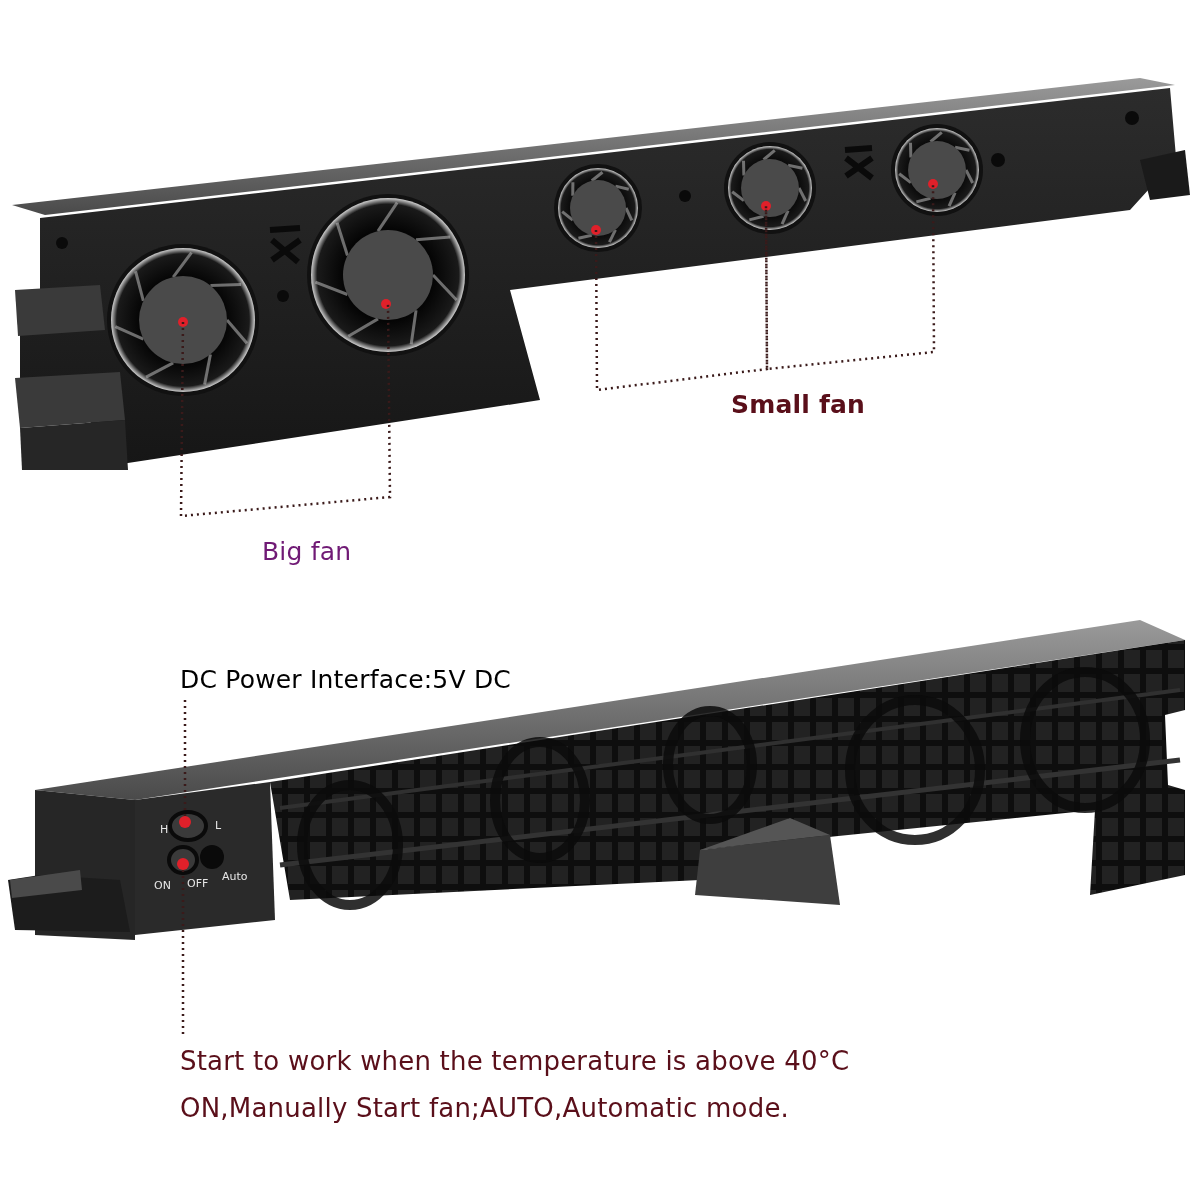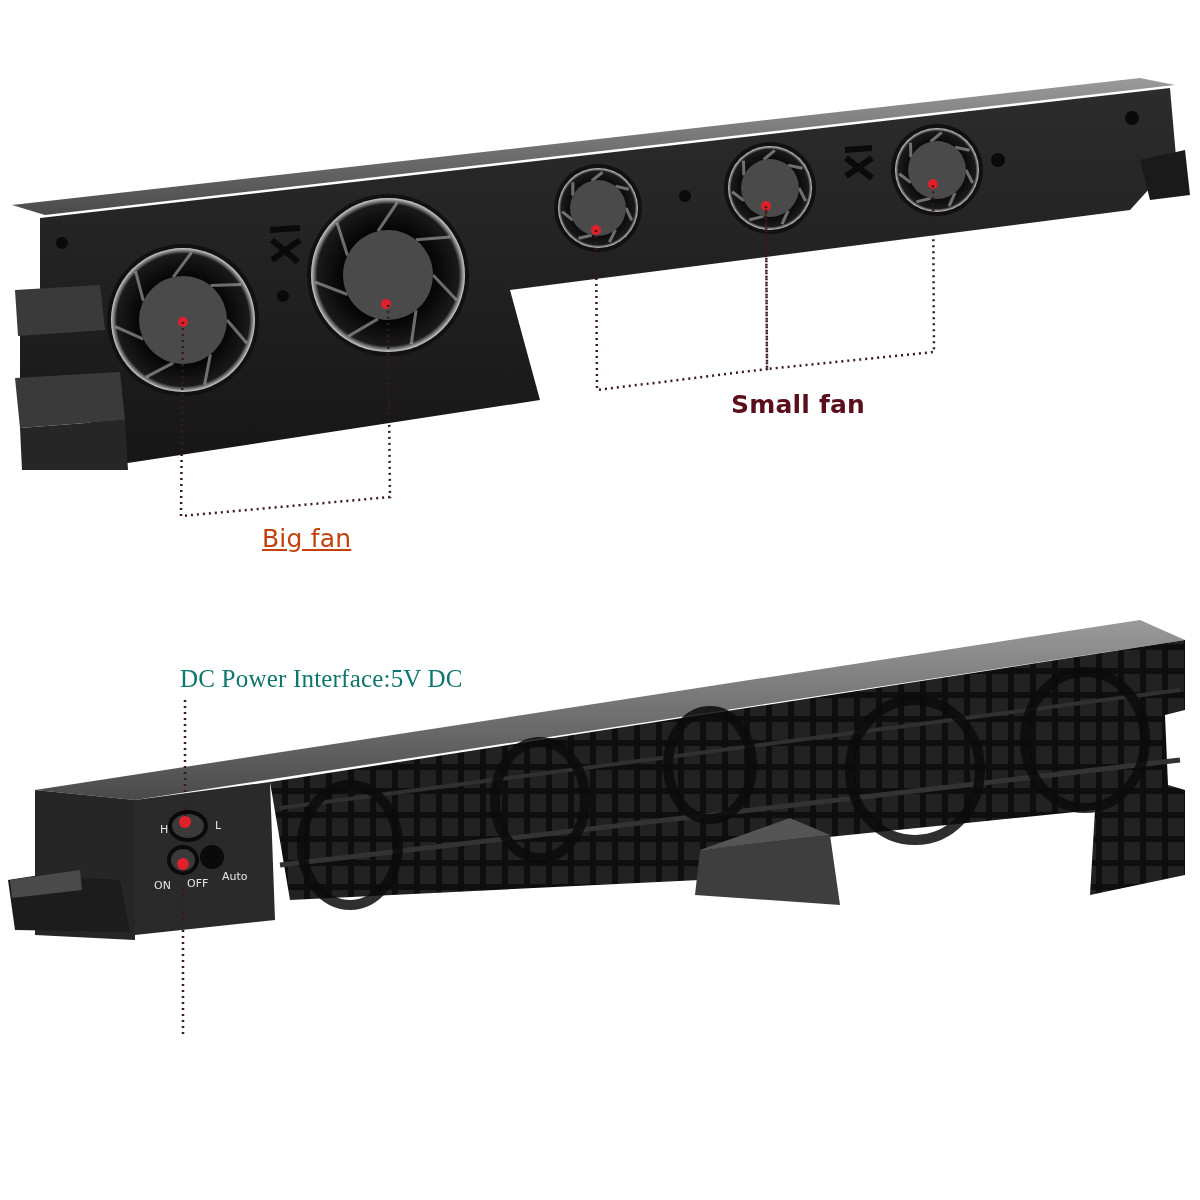--- a/index.html
+++ b/index.html
@@ -166,17 +166,21 @@
 
     <g id="bottom-callouts">
         <polyline points="185,700 185,822" fill="none" stroke="#3a1a1a" stroke-width="2.5" stroke-dasharray="2 4"></polyline>
         <polyline points="183,864 183,1035" fill="none" stroke="#3a1a1a" stroke-width="2.5" stroke-dasharray="2 4"></polyline>
         <circle cx="185" cy="822" r="6" fill="#e0202a"></circle>
         <circle cx="183" cy="864" r="6" fill="#e0202a"></circle>
       </g>
   </svg>
 
   
-  <div class="label big" id="lbl-big" style="left: 262px; top: 524px; color: #c2410c; text-decoration: underline;">Big fan</div>
+  <div class="label big" id="lbl-big" style="left: 262px; top: 537px; color: #701a75;">Big fan</div>
   <div class="label big" id="lbl-small" style="left: 731px; top: 390px; color: rgb(90, 15, 26); font-weight: bold;">Small fan</div>
-  <div class="label big" id="lbl-dc" style="left: 180px; top: 665px; color: #0f766e; font-family: Liberation Serif, serif;">DC Power Interface:5V DC</div>
+  <div class="label big" id="lbl-dc" style="left: 180px; top: 665px; color: #000000;">DC Power Interface:5V DC</div>
 
+  <div class="label note" id="note1" style="left: 180px; top: 1046px; color: rgb(90, 15, 26);">
+    <span>Start to work when the temperature is above 40</span><span>°C</span>
+  </div>
+  <div class="label note" id="note2" style="left: 180px; top: 1093px; color: rgb(90, 15, 26);">ON,Manually Start fan;AUTO,Automatic mode.</div>
 </div>
 
 </body></html>

